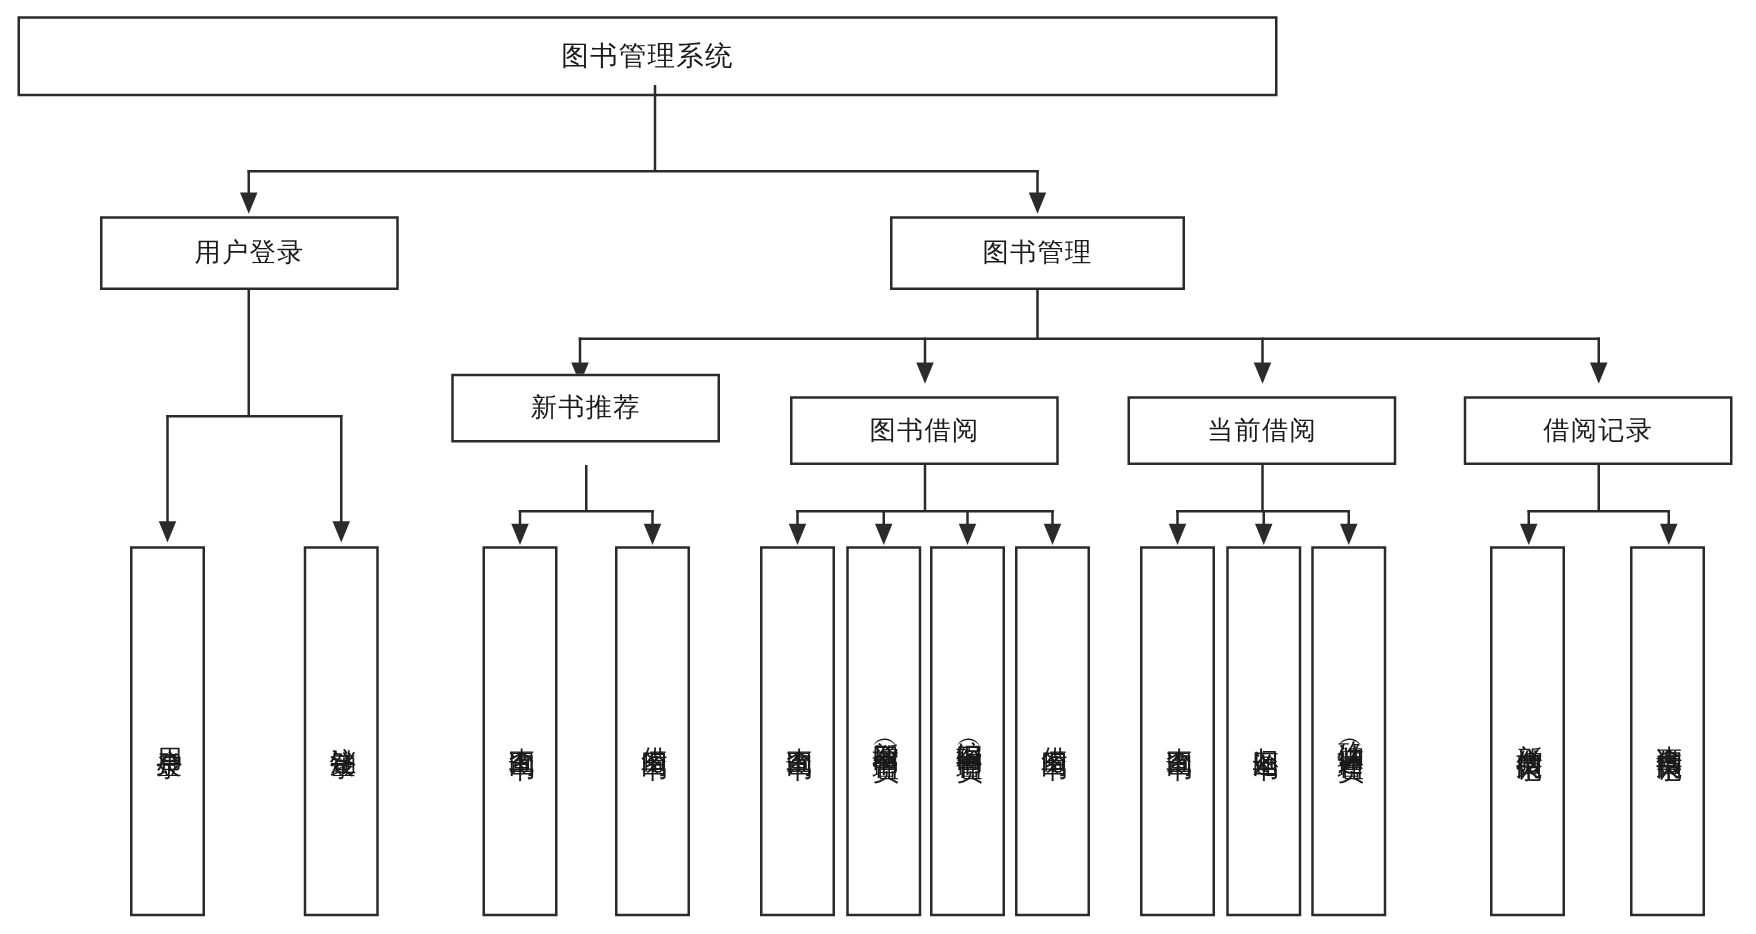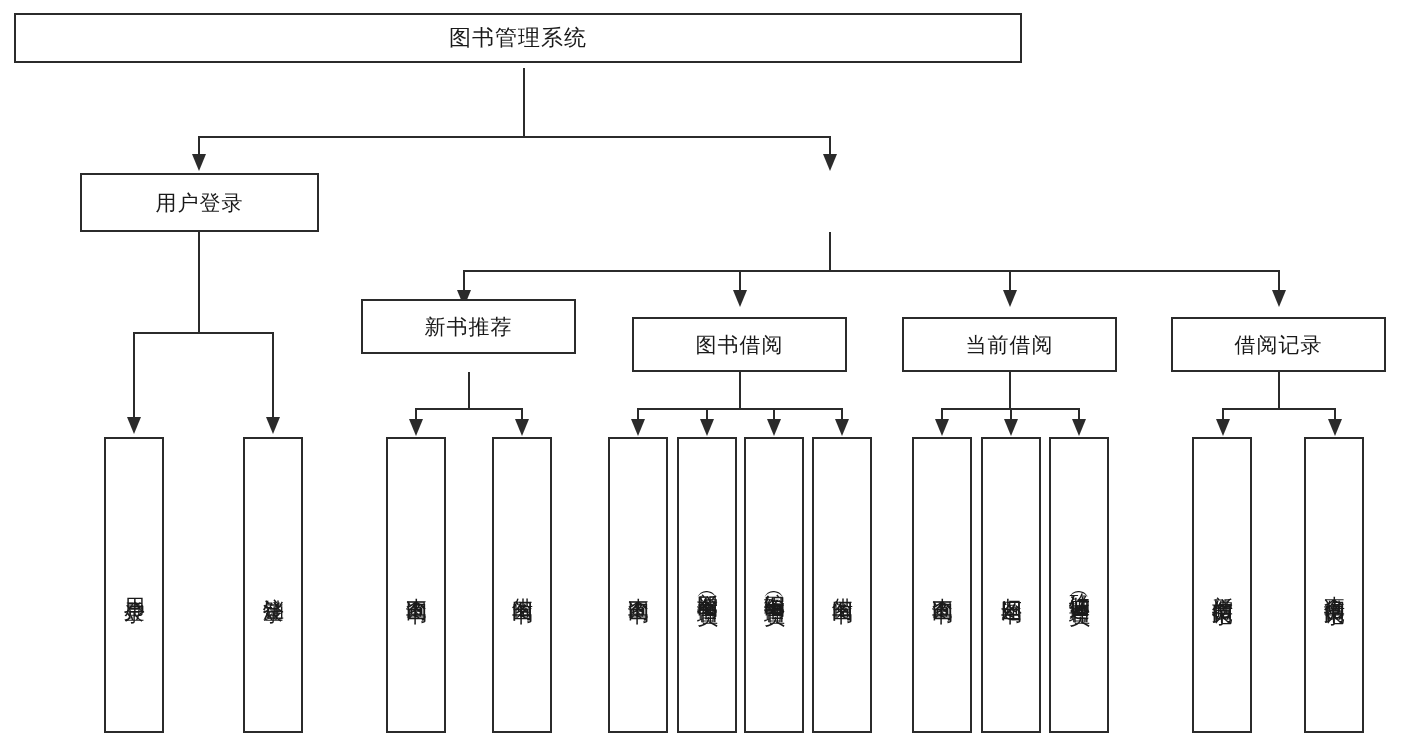--- a/index.html
+++ b/index.html
@@ -71,33 +71,36 @@
     color: #9a9a9a;
     white-space: nowrap;
     letter-spacing: 0.5px;
   }
 </style>
 </head>
 <body>
 
 <div id="canvas">
 
-  <div class="node node-h node-root" style="left:14px; top:13px; width:1008px; height:50px;">
+  <div class="node node-h node-root" style="left:14px; top:13px; width:1008px; height:64px;">
     <span>图书管理系统</span>
   </div>
 
   <div class="edge edge-v" style="left:523px; top:68px; width:2px; height:69px;"></div>
   <div class="edge edge-h" style="left:198px; top:136px; width:633px; height:2px;"></div>
   <div class="edge edge-v" style="left:198px; top:136px; width:2px; height:20px;"></div>
   <div class="arrow" style="left:192px; top:154px;"></div>
   <div class="edge edge-v" style="left:829px; top:136px; width:2px; height:20px;"></div>
   <div class="arrow" style="left:823px; top:154px;"></div>
 
   <div class="node node-h" style="left:80px; top:173px; width:239px; height:59px;">
     <span>用户登录</span>
+  </div>
+  <div class="node node-h" style="left:712px; top:173px; width:236px; height:59px;">
+    <span>图书管理</span>
   </div>
 
   <div class="edge edge-v" style="left:198px; top:232px; width:2px; height:101px;"></div>
   <div class="edge edge-h" style="left:133px; top:332px; width:141px; height:2px;"></div>
   <div class="edge edge-v" style="left:133px; top:332px; width:2px; height:87px;"></div>
   <div class="arrow" style="left:127px; top:417px;"></div>
   <div class="edge edge-v" style="left:272px; top:332px; width:2px; height:87px;"></div>
   <div class="arrow" style="left:266px; top:417px;"></div>
 
   <div class="edge edge-v" style="left:829px; top:232px; width:2px; height:39px;"></div>

